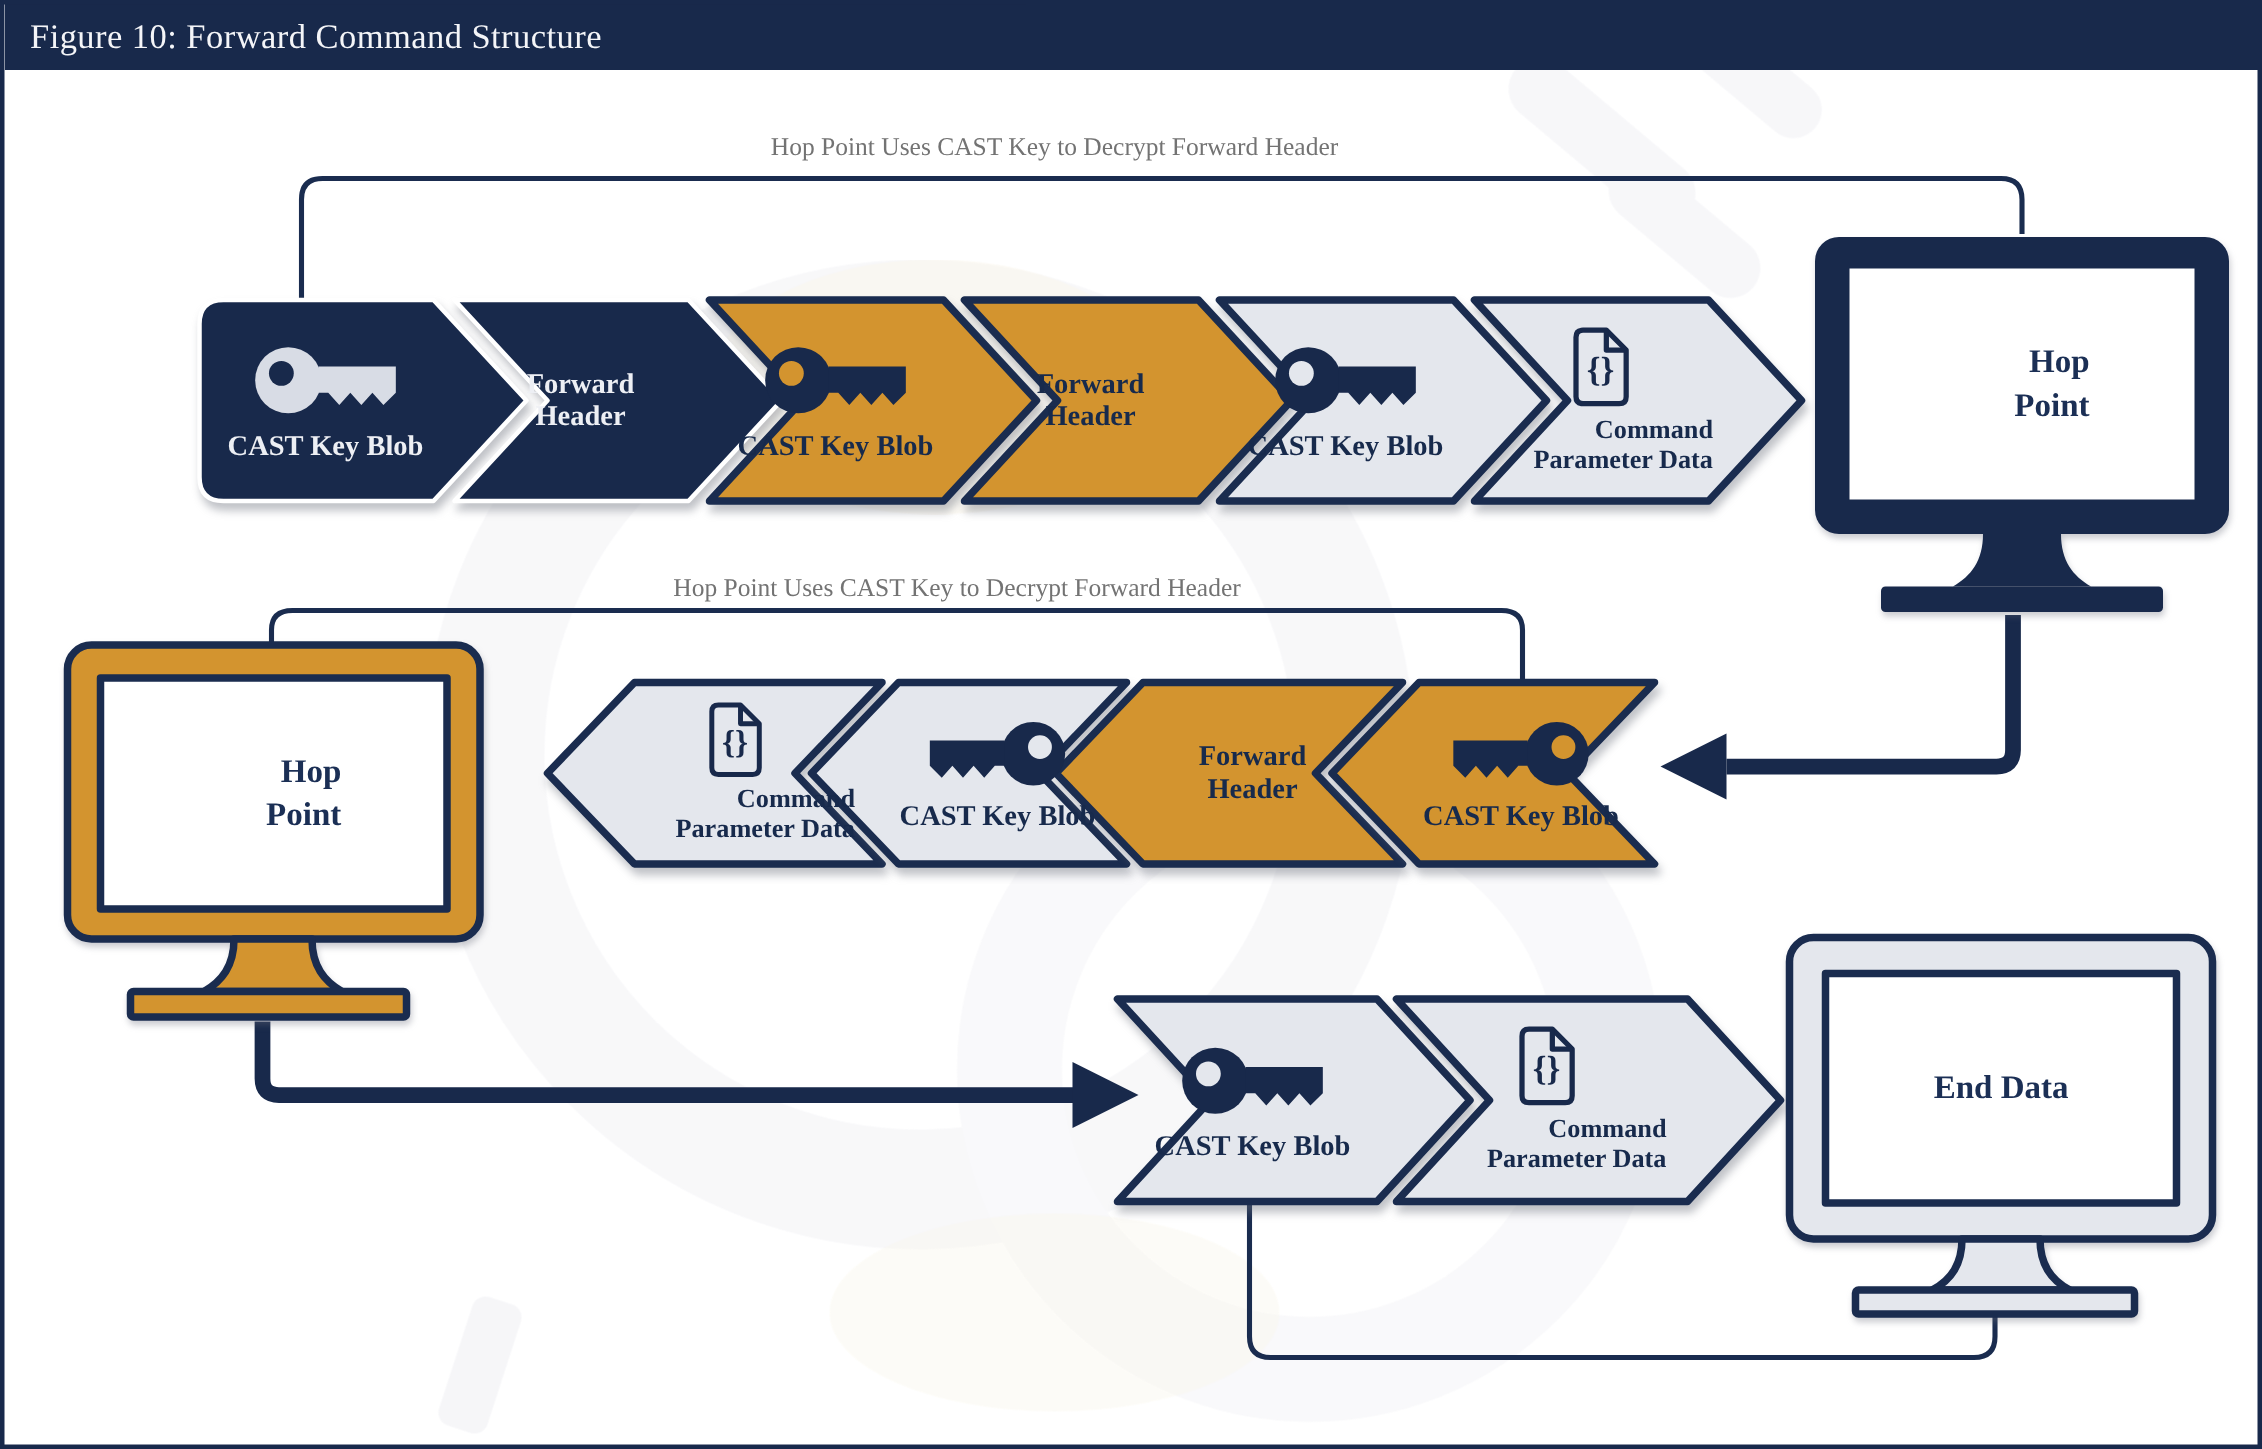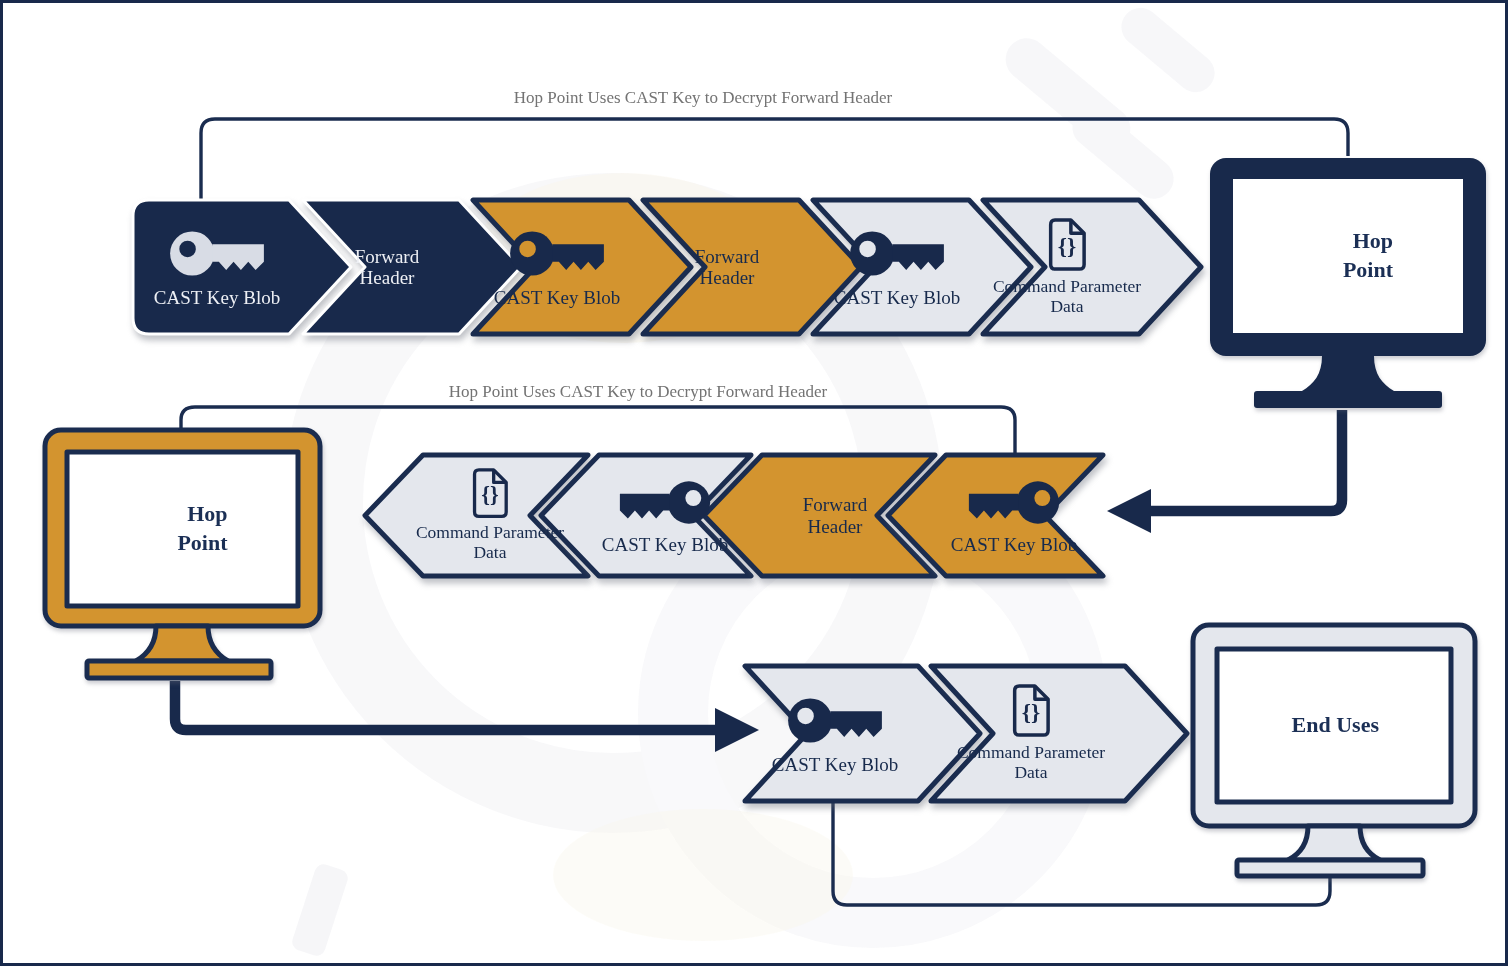--- a/index.html
+++ b/index.html
@@ -13,37 +13,40 @@
   }
   #titlebar .title{
     display:block;line-height:44px;padding-left:17px;font-size:23px;
     color:#F4F5F8;letter-spacing:.3px;font-weight:500;
   }
   svg.stage{position:absolute;left:0;top:0;z-index:1;}
   .sh{filter:drop-shadow(2px 5px 3px rgba(106,110,122,.42));}
   .shl{filter:drop-shadow(1px 3px 2px rgba(106,110,122,.35));}
   .overlay{position:absolute;z-index:3;display:flex;flex-direction:column;
     align-items:center;justify-content:center;gap:5px;pointer-events:none;}
-  .chev-label{font-weight:normal;font-size:19px;line-height:1.12;text-align:center;}
-  .chev-label.sm{font-size:17.5px;}
+  .chev-label{font-weight:bold;font-size:19px;line-height:1.12;text-align:center;}
+  .chev-label.sm{font-size:17.5px;text-align:right;}
   .t-light{color:#EDEFF4;}
   .t-navy{color:#172A4C;}
   .mon-label{font-weight:bold;font-size:22px;line-height:1.3;color:#1B2F55;
     text-align:right;width:90px;}
   .caption{position:absolute;z-index:3;text-align:center;font-size:17px;
     color:#737373;pointer-events:none;}
   svg.key{display:block;}
   svg.doc{display:block;}
   .mirror{transform:scaleX(-1);}
 </style>
 </head>
 <body>
 
 <div id="figure">
 
+  <div id="titlebar">
+    <span class="title">Figure 10: Forward Command Structure</span>
+  </div>
 
   <svg class="stage" width="1508" height="966" viewBox="0 0 1508 966">
 
     <g opacity="0.55">
       <circle cx="610" cy="500" r="290" fill="none" stroke="#F2F2F5" stroke-width="80"></circle>
       <circle cx="870" cy="710" r="200" fill="none" stroke="#F4F4F7" stroke-width="70"></circle>
       <ellipse cx="620" cy="255" rx="150" ry="85" fill="#F7F0DC" opacity="0.5"></ellipse>
       <ellipse cx="700" cy="872" rx="150" ry="66" fill="#F6EFDD" opacity="0.4"></ellipse>
       <g fill="#F1F1F5">
         <rect x="990" y="70" width="150" height="42" rx="21" transform="rotate(40 1065 91)"></rect>
@@ -205,16 +208,16 @@
     <span class="chev-label sm t-navy" style="width:160px;">Command Parameter Data</span>
   </div>
 
   <div class="overlay" style="left:1230px;top:176px;width:230px;height:154px;">
     <span class="mon-label">Hop Point</span>
   </div>
   <div class="overlay" style="left:64px;top:449px;width:231px;height:154px;">
     <span class="mon-label">Hop Point</span>
   </div>
   <div class="overlay" style="left:1214px;top:646px;width:234px;height:153px;">
-    <span class="mon-label">End Uses</span>
+    <span class="mon-label">End Data</span>
   </div>
 
 </div>
 
 </body></html>

